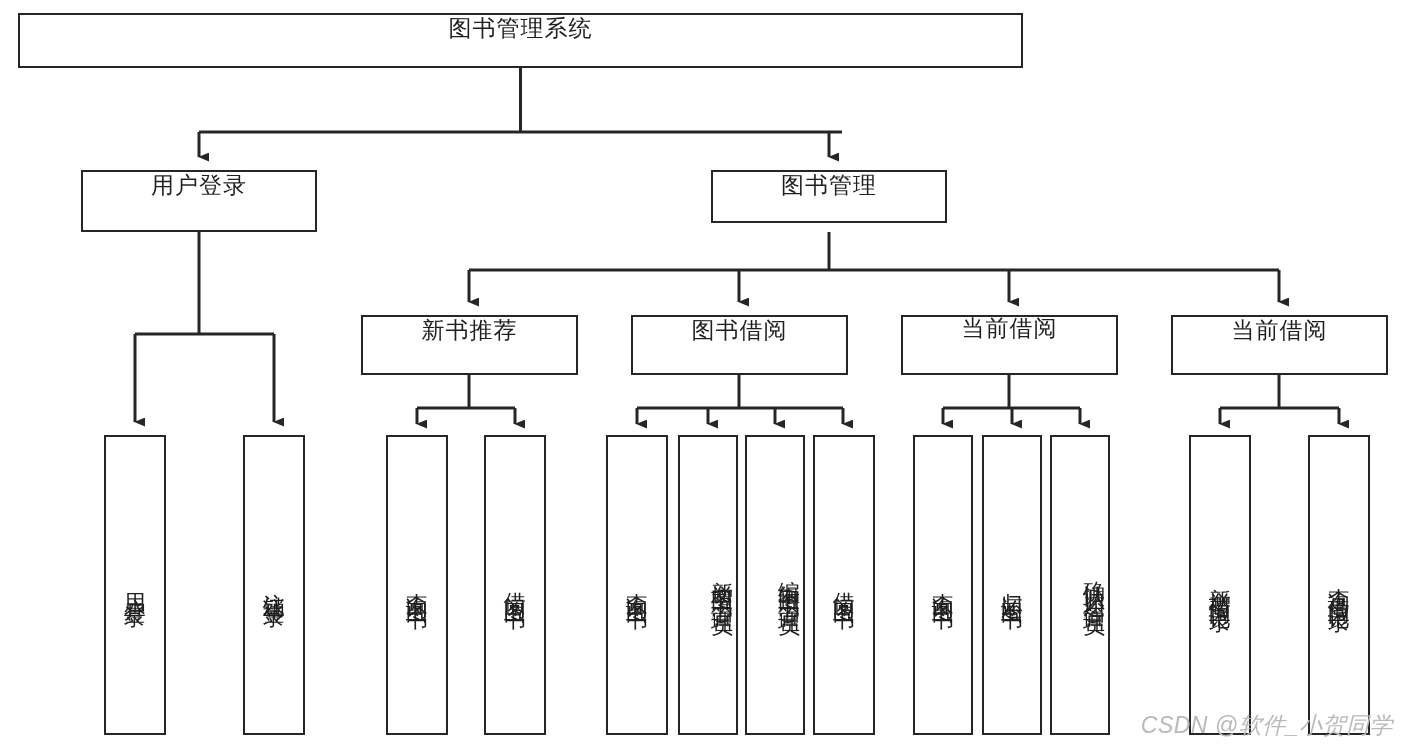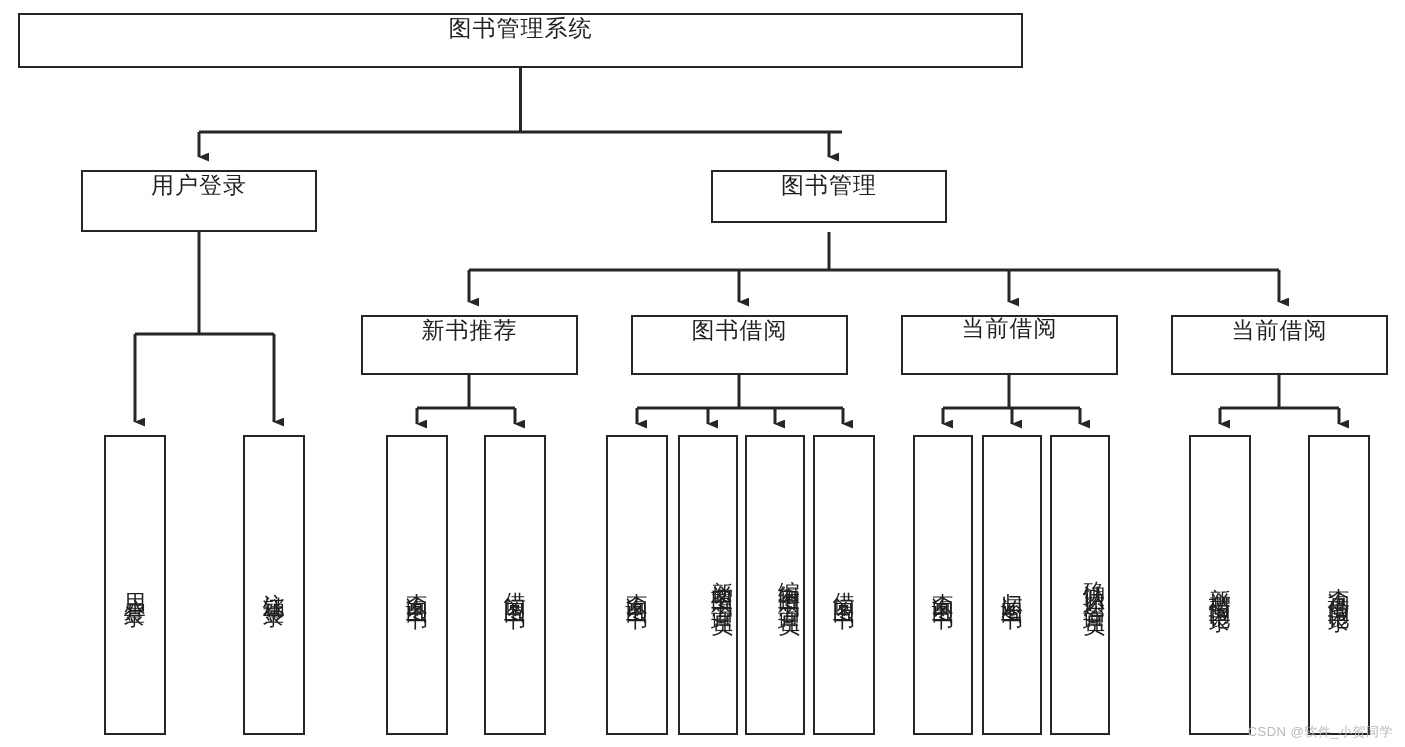--- a/index.html
+++ b/index.html
@@ -28,25 +28,26 @@
     line-height:1.25;
     padding:10px 0;
     align-items:flex-start;
     justify-content:center;
   }
   .node.v.top{align-items:flex-start;}
   .node.v.mid{align-items:center;}
   .watermark{
     position:absolute;
     right:12px;bottom:6px;
-    font-size:13px;
+    font-size:23px;
     color:#b9b9b9;
     letter-spacing:0.5px;
     white-space:nowrap;
     pointer-events:none;
+    font-style:italic;
   }
 </style>
 </head>
 <body>
 
 <div id="stage">
 
   <svg id="wires" viewBox="0 0 1405 747" xmlns="http://www.w3.org/2000/svg">
     <defs>
       <marker id="arw" markerWidth="9" markerHeight="11" refX="4.5" refY="10.2" orient="auto" markerUnits="userSpaceOnUse">

